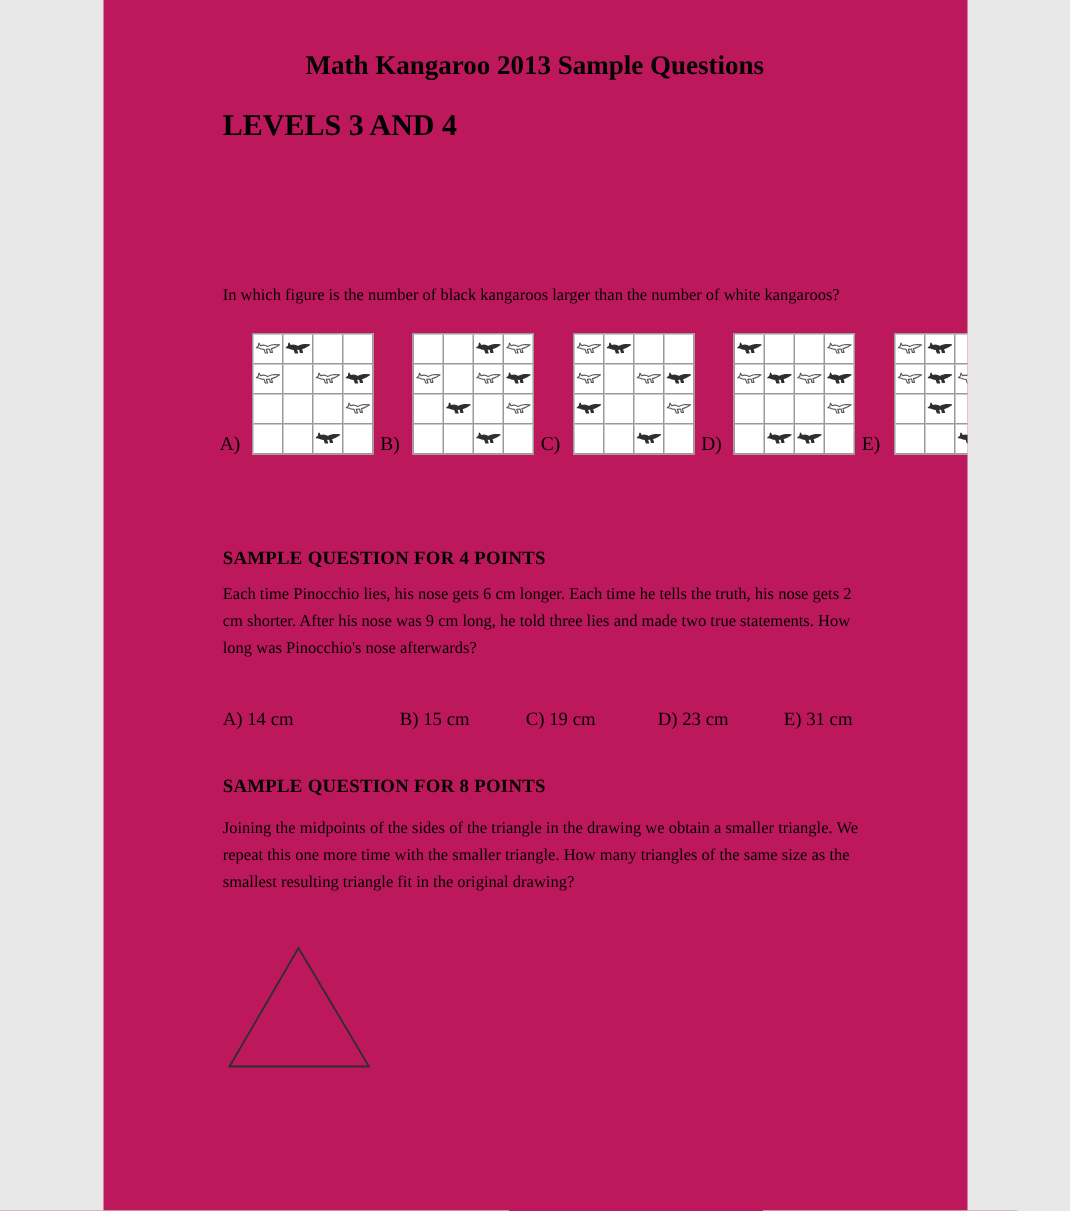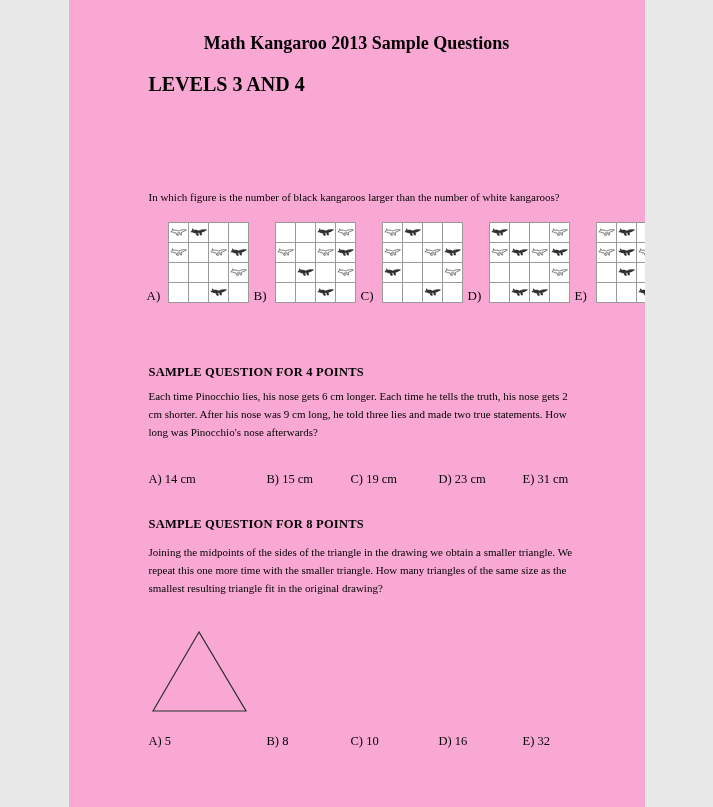--- a/index.html
+++ b/index.html
@@ -1,21 +1,21 @@
 <!DOCTYPE html>
 <html><head>
 <meta charset="utf-8">
 <style>
   html, body { margin: 0; padding: 0; background: #e8e8e8; }
   .page {
     position: relative;
     width: 576px;
     height: 807px;
     margin: 0 auto;
-    background: #f9a8d4;
+    background: #be185d;
     font-family: "Liberation Serif", "DejaVu Serif", serif;
     color: #000000;
     overflow: hidden;
   }
   .page-title {
     position: absolute;
     top: 33px; left: 0;
     width: 100%;
     text-align: center;
     font-size: 18px;
@@ -400,21 +400,14 @@
   <div class="question-text question-q5">Joining the midpoints of the sides of the triangle in the drawing we obtain a smaller triangle. We
 repeat this one more time with the smaller triangle. How many triangles of the same size as the
 smallest resulting triangle fit in the original drawing?</div>
 
   <div class="triangle-wrap">
     <svg width="96" height="84" viewBox="0 0 96 84">
       <polygon points="47,2 1,81 94,81" fill="none" stroke="#2e2e2e" stroke-width="1.2" stroke-linejoin="miter"></polygon>
     </svg>
   </div>
 
-  <div class="options-row options-q5">
-    <span class="opt">A) 5</span>
-    <span class="opt">B) 8</span>
-    <span class="opt">C) 10</span>
-    <span class="opt">D) 16</span>
-    <span class="opt">E) 32</span>
-  </div>
 
 </div>
 
 </body></html>

